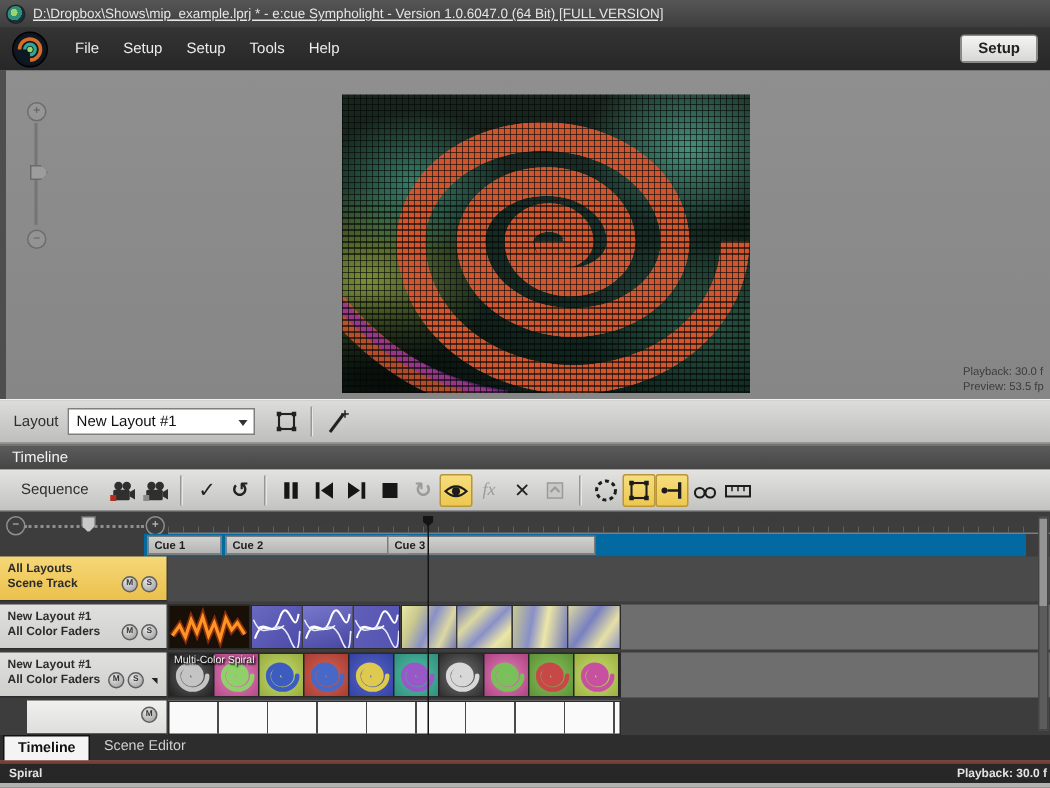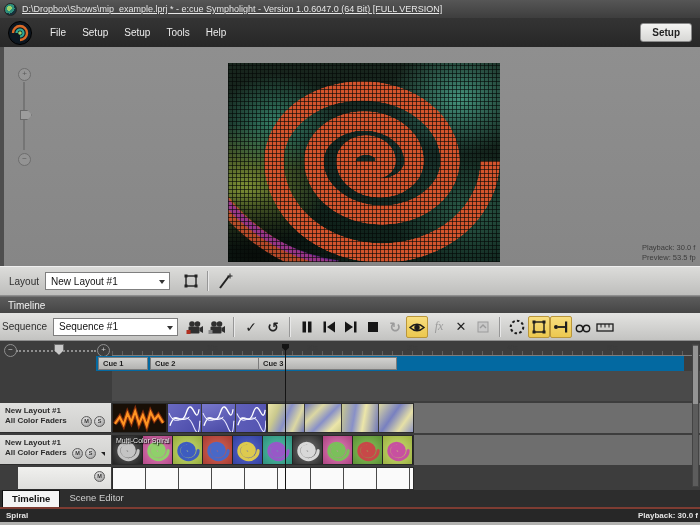--- a/index.html
+++ b/index.html
@@ -61,21 +61,21 @@
         border:1px solid transparent;border-radius:2px;box-sizing:border-box;}
   .tbtn.on{background:linear-gradient(#f7dd7e,#ecc84f);border:1px solid #b9963a;}
   .tbtn.txt{font-size:14px;font-weight:bold;color:#222;}
   .tbtn.gray{color:#9b9b9b;}
   
   .tl-header{left:0;top:296px;width:700px;height:17px;background:linear-gradient(#5c5c5c,#454545);
       border-top:1px solid #757575;box-sizing:border-box;color:#f2f2f2;font-size:10px;
       display:flex;align-items:center;padding-left:8px;}
   
   .seqbar{left:0;top:313px;width:700px;height:28px;background:linear-gradient(#e3e3e1,#c3c3c1);
-      border-bottom:1px solid #8e8e8e;box-sizing:border-box;display:flex;align-items:center;padding-left:2px;}
+      border-bottom:1px solid #8e8e8e;box-sizing:border-box;display:flex;align-items:center;padding-left:14px;}
   .lcd{width:118px;height:22px;background:#000;border:1px solid #6f6f6f;margin:0 4px;flex:none;
        display:flex;flex-direction:column;align-items:center;justify-content:center;
        font-family:"DejaVu Sans Mono",monospace;color:#e8e8e8;font-size:7.5px;line-height:9px;font-weight:bold;}
   
   .tracks{left:0;top:341px;width:700px;height:149px;background:#3d3d3d;}
   .tzoom{left:2px;top:2px;width:108px;height:14px;}
   .tzoom .zc{position:absolute;top:1px;width:11px;height:11px;border-radius:50%;border:1px solid #8f8f8f;
       color:#cfcfcf;font-size:8px;line-height:10px;text-align:center;}
   .tzoom .dots{position:absolute;left:14px;right:14px;top:7px;border-top:2px dotted #8f8f8f;}
   .tzoom .thumb{position:absolute;left:52px;top:1px;width:10px;height:11px;background:#c9c9c9;
@@ -212,24 +212,20 @@
     </svg>
   </div>
 </div>
 
 <div class="abs tl-header">
   <span>Timeline</span>
 </div>
 
 <div class="abs seqbar">
   <span class="bar-label">Sequence</span>
-  <div class="dropdown">
-    <span>Sequence #1</span>
-    <span class="dd-arrow"></span>
-  </div>
   <div style="width:6px"></div>
   <div class="tbtn">
     <svg width="18" height="18" viewBox="0 0 18 18">
         <use href="#camera"></use>
         <rect x="0.5" y="12" width="4" height="4" fill="#b03020"></rect>
       </svg>
   </div>
   <div class="tbtn">
     <svg width="18" height="18" viewBox="0 0 18 18">
         <use href="#camera"></use>
@@ -333,20 +329,28 @@
     <span class="rlab" style="left:395px;">40s</span>
     <span class="rlab" style="left:495px;">50s</span>
   </div>
 
   <div class="cuerow abs">
     <div class="cue" style="left:2px;width:50px;">Cue 1</div>
     <div class="cue" style="left:54px;width:122px;">Cue 2</div>
     <div class="cue" style="left:162px;width:139px;">Cue 3</div>
   </div>
 
+  <div class="trow-h sel" style="top:30px;">
+    <div class="tl1">All Layouts</div>
+    <div class="tl2">Scene Track</div>
+    <div class="ms-group">
+      <span class="ms">M</span>
+      <span class="ms">S</span>
+    </div>
+  </div>
   <div class="tcontent" style="top:30px;background:#4a4a4a;"></div>
 
   <div class="trow-h" style="top:62px;">
     <div class="tl1">New Layout #1</div>
     <div class="tl2">All Color Faders</div>
     <div class="ms-group">
       <span class="ms">M</span>
       <span class="ms">S</span>
     </div>
   </div>

